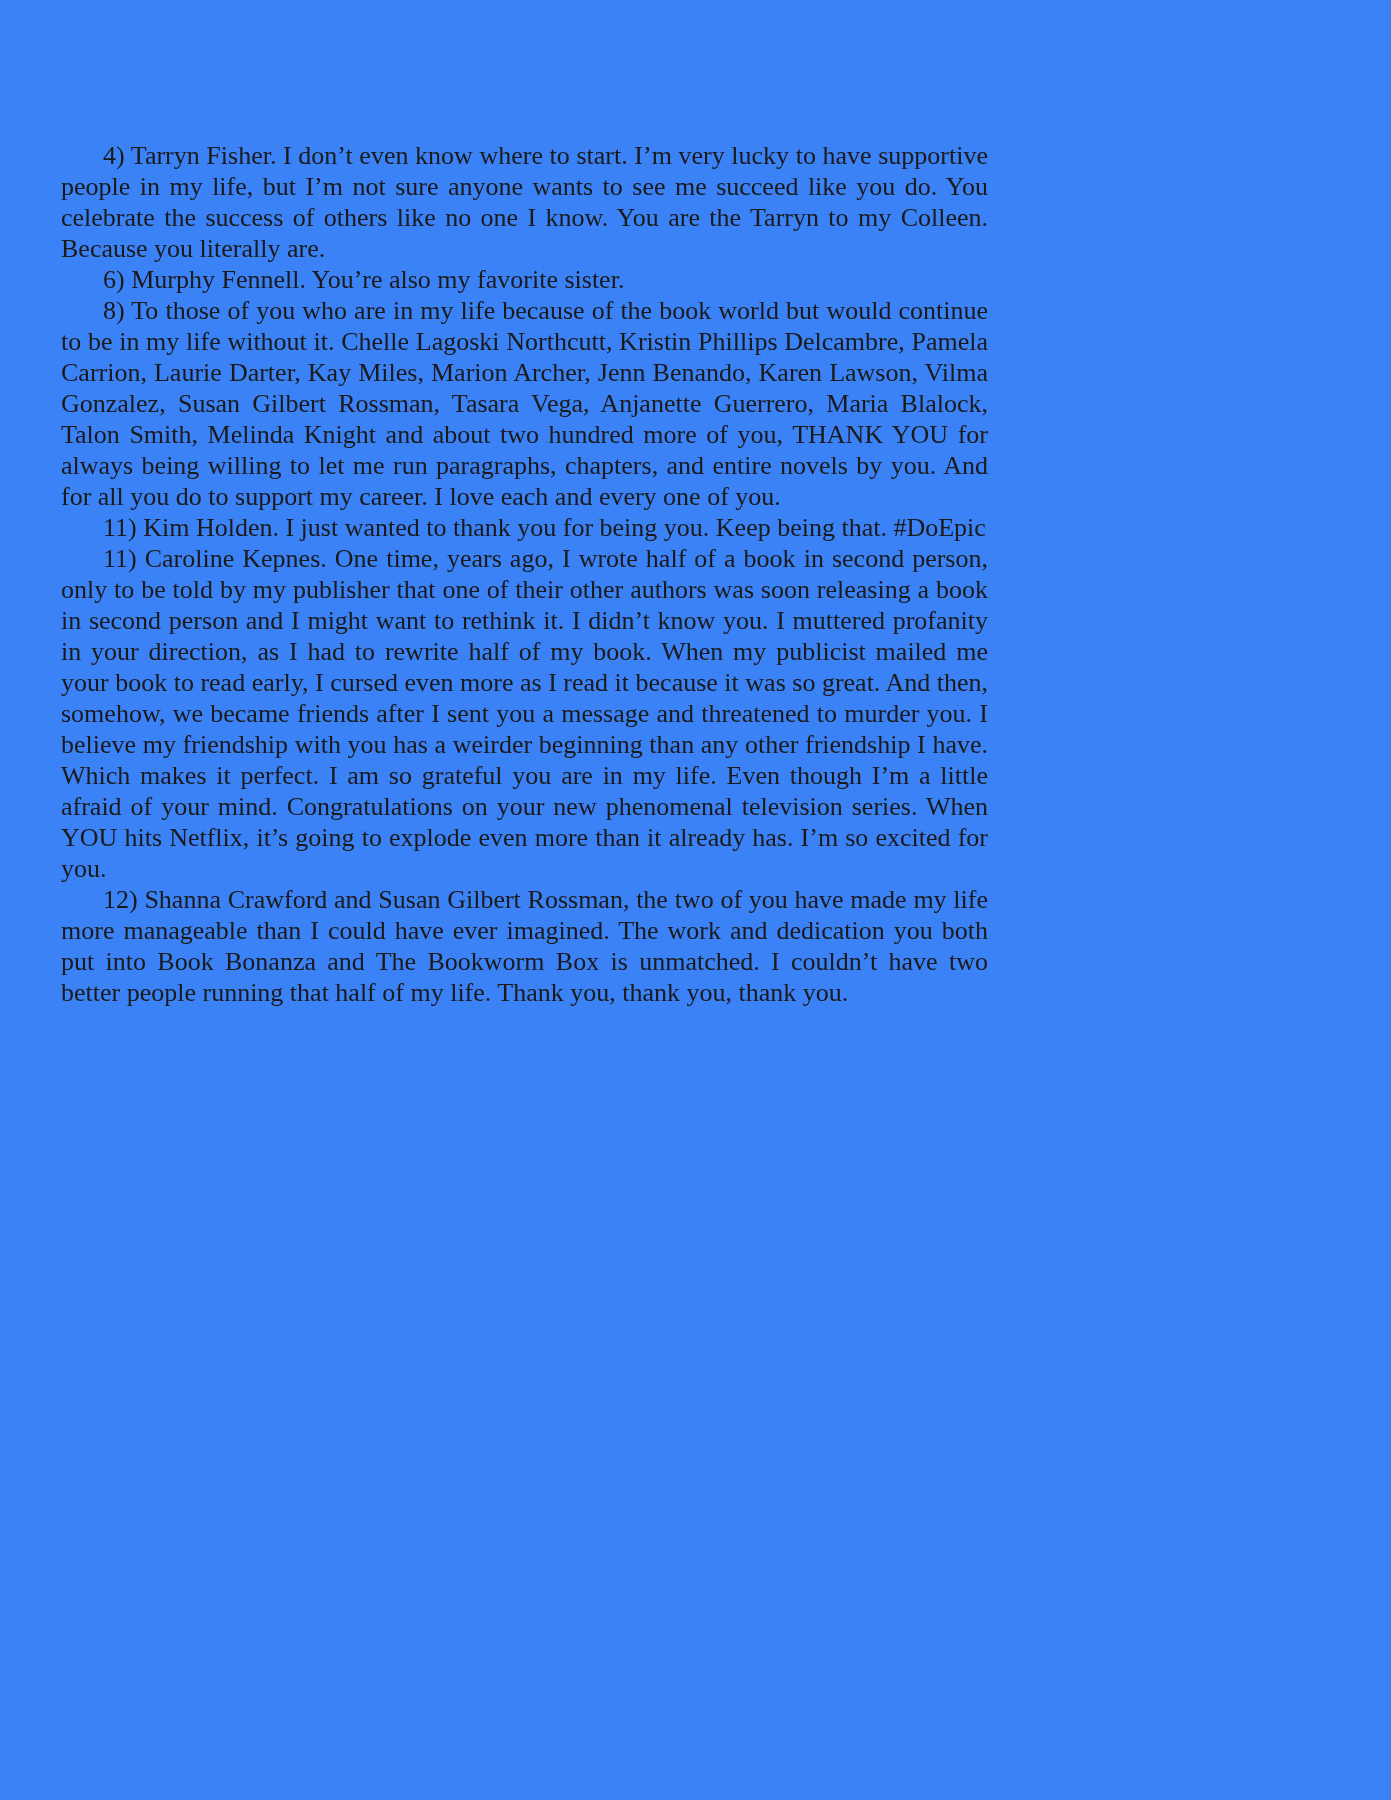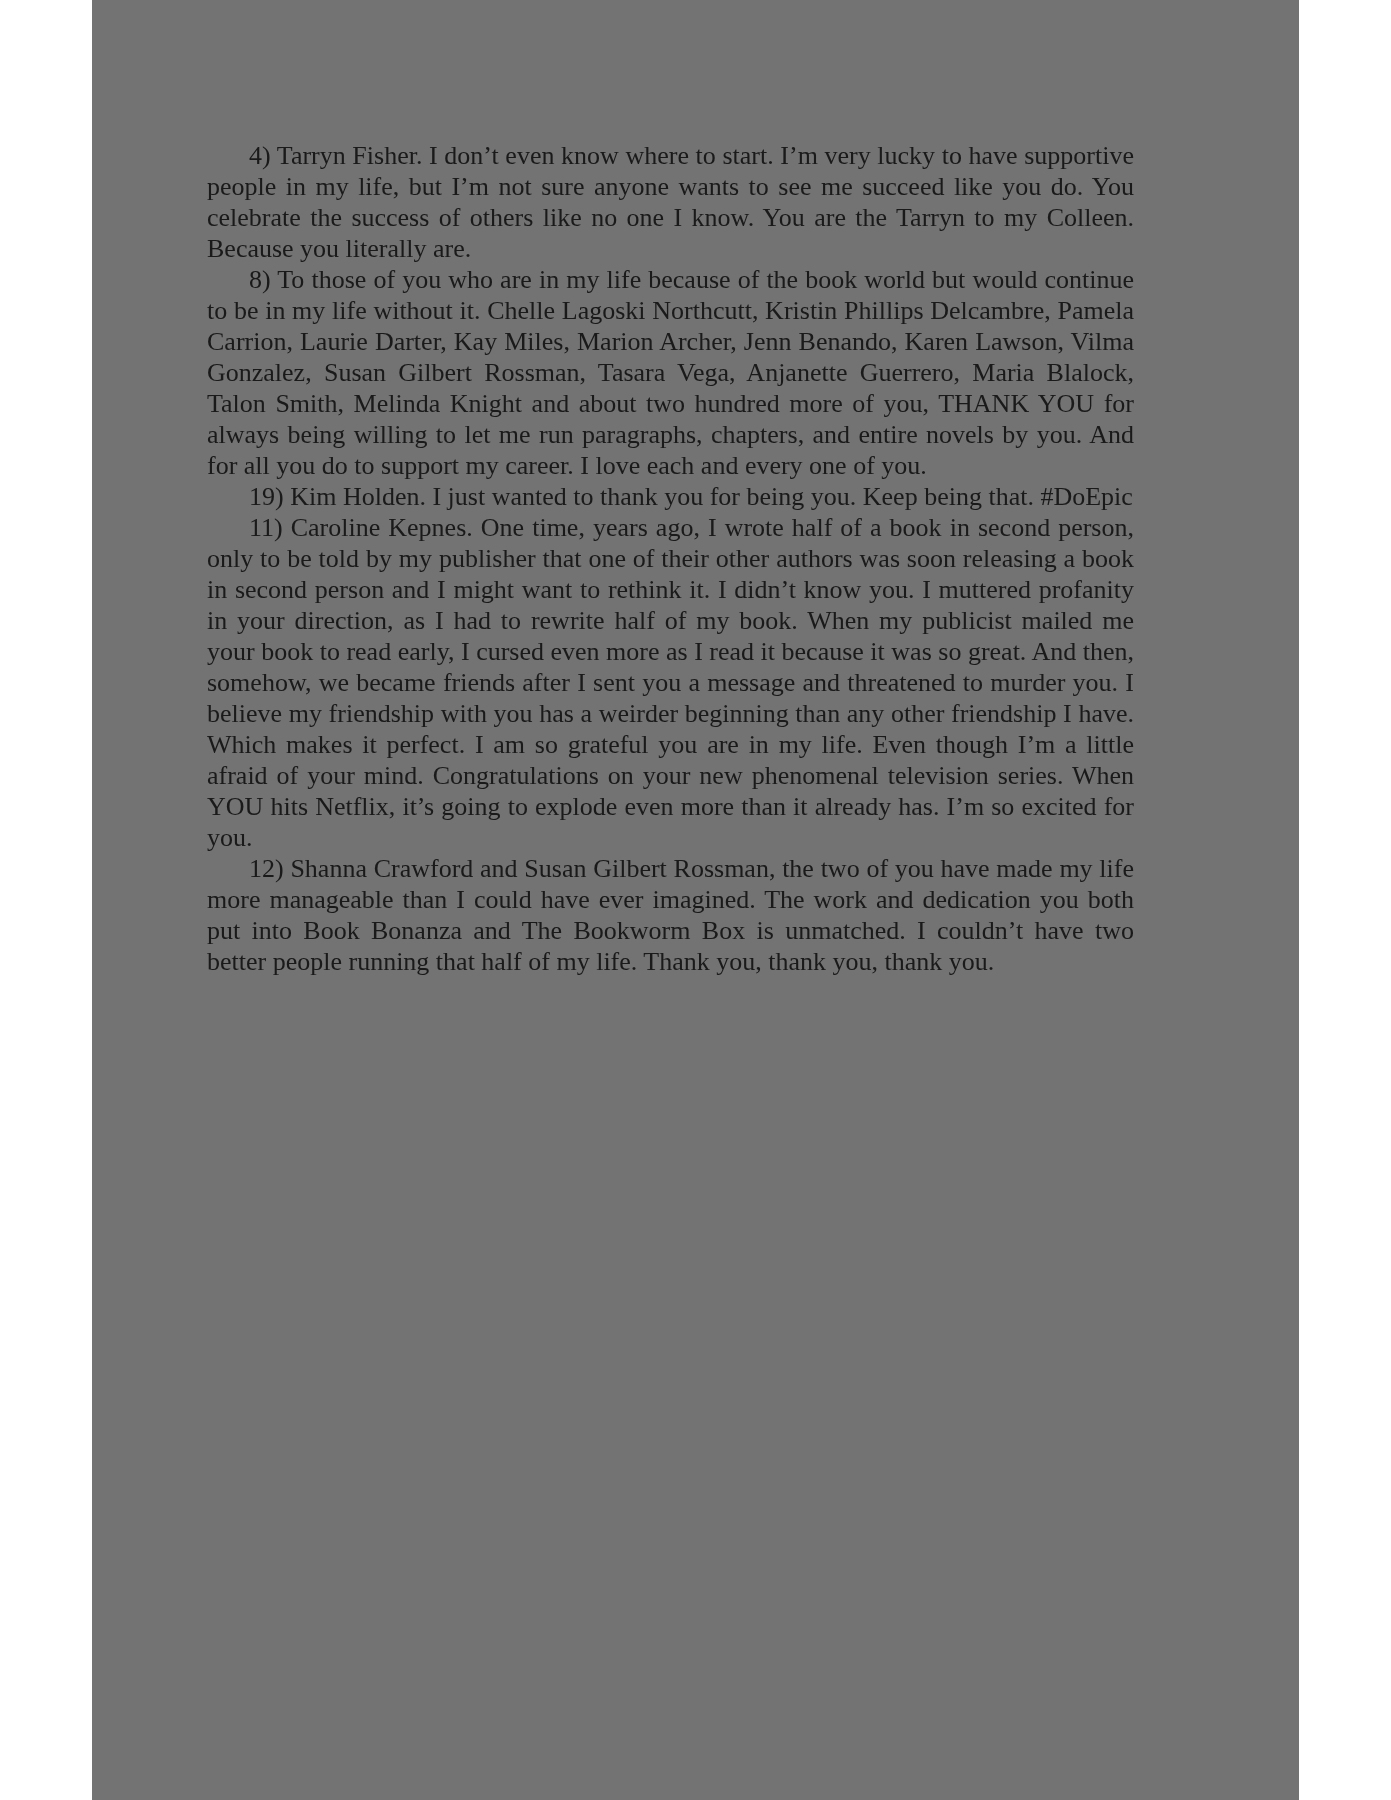--- a/index.html
+++ b/index.html
@@ -2,26 +2,26 @@
 <html><head>
 <meta charset="utf-8">
 <style>
   html, body {
     margin: 0;
     padding: 0;
     background: #ffffff;
   }
   .page {
     position: relative;
-    width: 1207px;
+    width: 1391px;
     height: 1800px;
     margin: 0 auto;
-    background: #737373;
+    background: #3b82f6;
     box-sizing: border-box;
-    padding: 140px 321px 0 115px;
+    padding: 140px 321px 0 61px;
     overflow: hidden;
   }
   .text-block {
     width: 927px;
     color: #1a1a1a;
     font-family: "Liberation Serif", "DejaVu Serif", serif;
     font-size: 26px;
     line-height: 31px;
   }
   .text-block p {
@@ -30,18 +30,19 @@
     text-align: justify;
     text-indent: 42px;
   }
 </style>
 </head>
 <body>
 
 <div class="page">
   <div class="text-block">
     <p>4) Tarryn Fisher. I don’t even know where to start. I’m very lucky to have supportive people in my life, but I’m not sure anyone wants to see me succeed like you do. You celebrate the success of others like no one I know. You are the Tarryn to my Colleen. Because you literally are.</p>
+    <p>6) Murphy Fennell. You’re also my favorite sister.</p>
     <p>8) To those of you who are in my life because of the book world but would continue to be in my life without it. Chelle Lagoski Northcutt, Kristin Phillips Delcambre, Pamela Carrion, Laurie Darter, Kay Miles, Marion Archer, Jenn Benando, Karen Lawson, Vilma Gonzalez, Susan Gilbert Rossman, Tasara Vega, Anjanette Guerrero, Maria Blalock, Talon Smith, Melinda Knight and about two hundred more of you, THANK YOU for always being willing to let me run paragraphs, chapters, and entire novels by you. And for all you do to support my career. I love each and every one of you.</p>
-    <p>19) Kim Holden. I just wanted to thank you for being you. Keep being that. #DoEpic</p>
+    <p>11) Kim Holden. I just wanted to thank you for being you. Keep being that. #DoEpic</p>
     <p>11) Caroline Kepnes. One time, years ago, I wrote half of a book in second person, only to be told by my publisher that one of their other authors was soon releasing a book in second person and I might want to rethink it. I didn’t know you. I muttered profanity in your direction, as I had to rewrite half of my book. When my publicist mailed me your book to read early, I cursed even more as I read it because it was so great. And then, somehow, we became friends after I sent you a message and threatened to murder you. I believe my friendship with you has a weirder beginning than any other friendship I have. Which makes it perfect. I am so grateful you are in my life. Even though I’m a little afraid of your mind. Congratulations on your new phenomenal television series. When YOU hits Netflix, it’s going to explode even more than it already has. I’m so excited for you.</p>
     <p>12) Shanna Crawford and Susan Gilbert Rossman, the two of you have made my life more manageable than I could have ever imagined. The work and dedication you both put into Book Bonanza and The Bookworm Box is unmatched. I couldn’t have two better people running that half of my life. Thank you, thank you, thank you.</p>
   </div>
 </div>
 
 </body></html>

